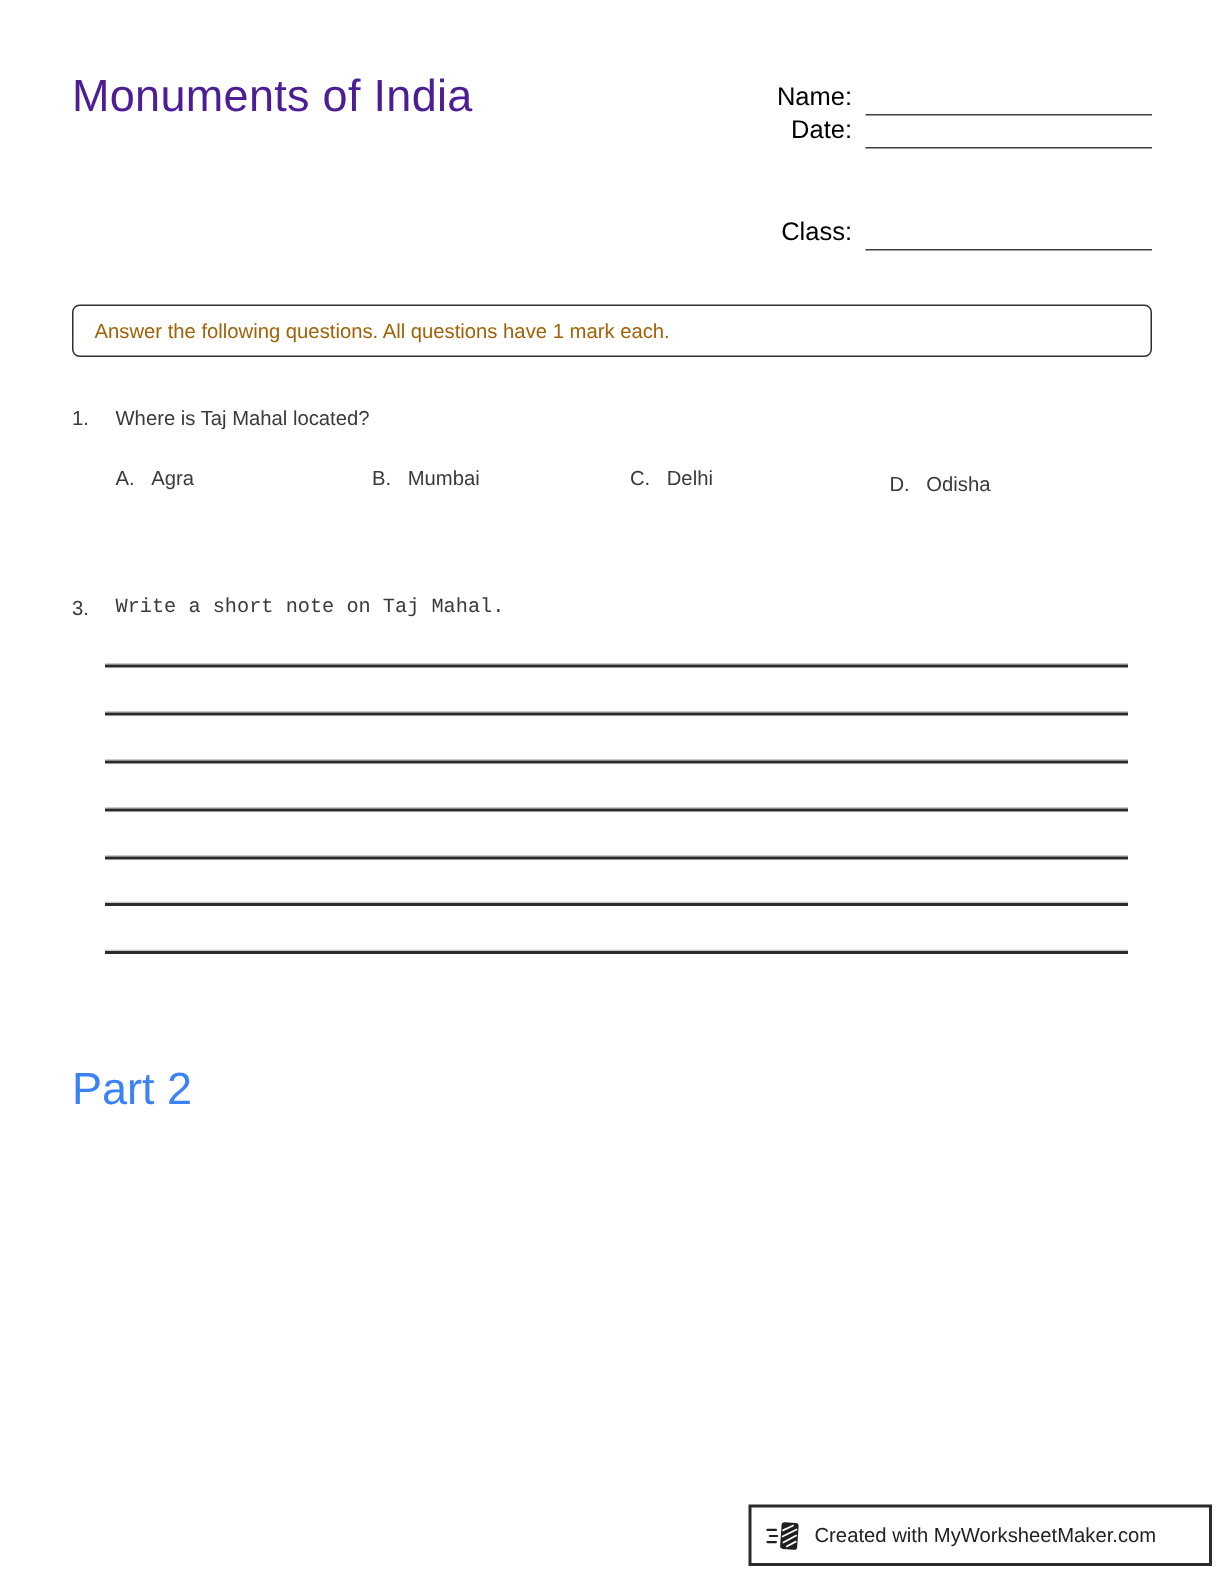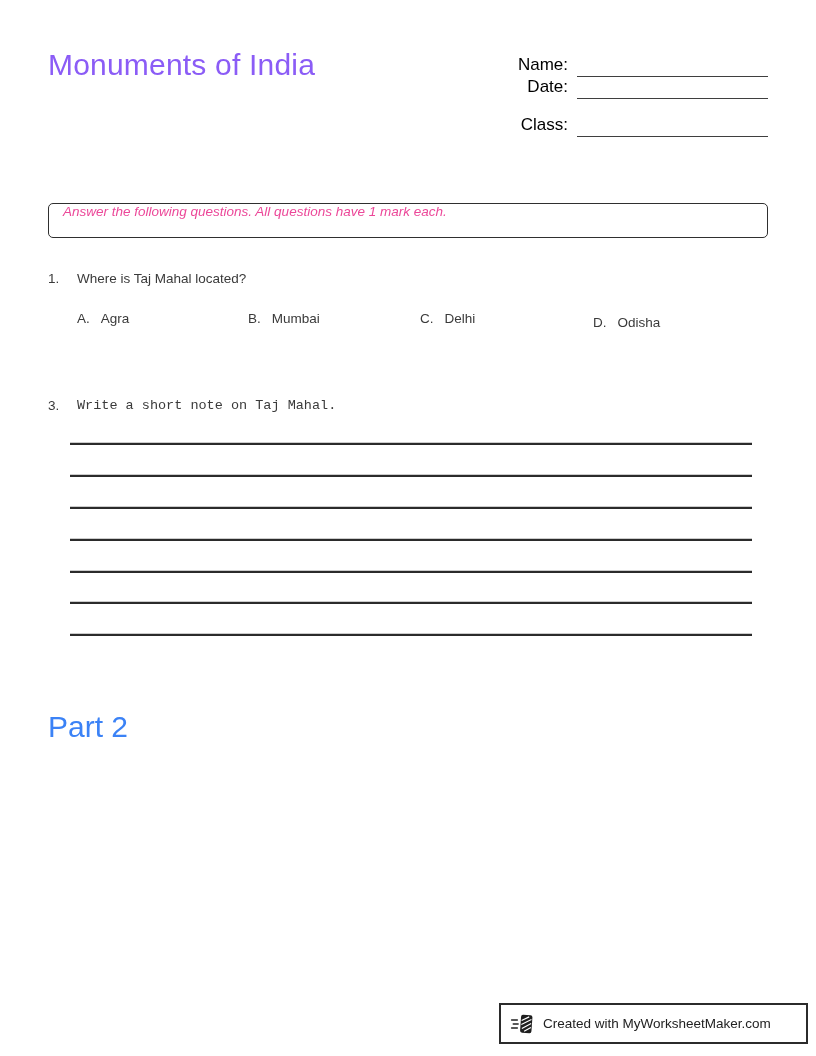--- a/index.html
+++ b/index.html
@@ -18,36 +18,36 @@
   }
 
   
   .worksheet-title {
     position: absolute;
     left: 48px;
     top: 48px;
     font-size: 30px;
     font-weight: 400;
     letter-spacing: 0.2px;
-    color: #8b5cf6;
+    color: #4c1d95;
     white-space: nowrap;
   }
 
   
   .field-row {
     position: absolute;
     right: 48px;
     display: flex;
     align-items: flex-end;
     gap: 9px;
     height: 27px;
   }
   .field-row.name  { top: 50px; }
   .field-row.date  { top: 72px; }
-  .field-row.class { top: 110px; }
+  .field-row.class { top: 140px; }
   .field-label {
     width: 92px;
     text-align: right;
     font-size: 17px;
     color: #000000;
     margin-bottom: 2px;
     white-space: nowrap;
   }
   .field-line {
     display: inline-block;
@@ -61,24 +61,24 @@
     position: absolute;
     left: 48px;
     top: 203px;
     width: 720px;
     height: 35px;
     box-sizing: border-box;
     border: 1.6px solid #2f2f2f;
     border-radius: 5px;
     background: #ffffff;
     display: flex;
+    align-items: center;
     padding: 0 14px;
     font-size: 13.5px;
-    color: #ec4899;
-    font-style: italic;
+    color: #a16207;
   }
 
   
   .q-number {
     position: absolute;
     font-size: 13.5px;
     color: #3a3a3a;
   }
   .q-text {
     position: absolute;

